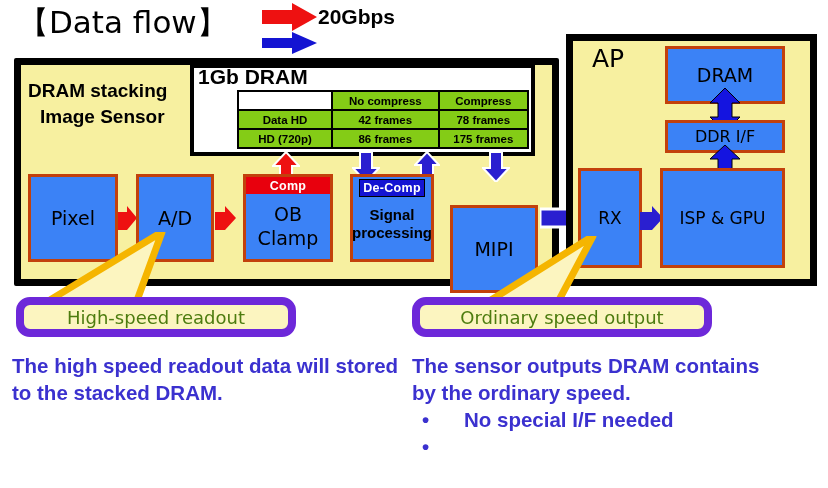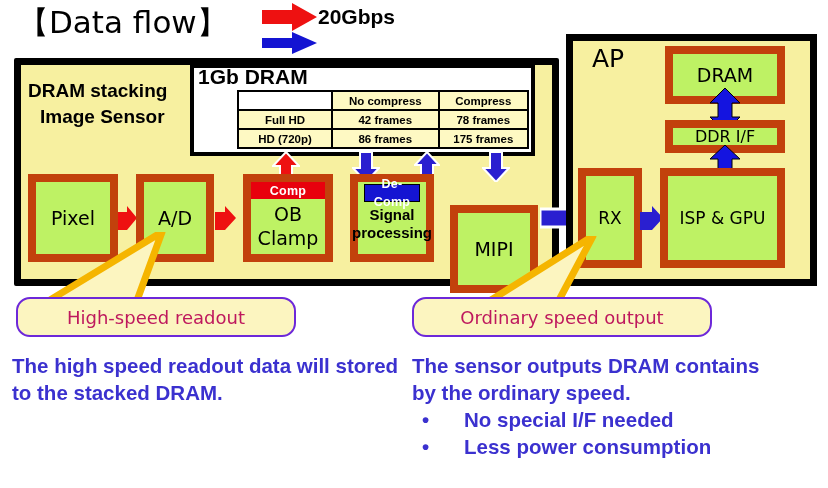--- a/index.html
+++ b/index.html
@@ -50,28 +50,28 @@
     font-size:21px;font-weight:700;color:#000;
   }
   #dram-table{
     left:237px;top:90px;width:292px;
     border-collapse:collapse;
   }
   #dram-table td{
     border:2px solid #000;
     font-size:11.5px;font-weight:700;color:#000;
     text-align:center;padding:1px 2px;height:15px;
-    background:#fef9c3;font-family:"Liberation Sans", sans-serif;
+    background:#84cc16;font-family:"Liberation Sans", sans-serif;
   }
   #dram-table td.rowhdr{width:88px;}
   #dram-table td.blank{background:#fff;}
 
   
   .blk{
-    background:#bef264;border:8px solid #c2410c;box-sizing:border-box;
+    background:#3b82f6;border:3px solid #c2410c;box-sizing:border-box;
     display:flex;align-items:center;justify-content:center;
     font-size:19px;color:#000;text-align:center;line-height:24px;
     font-family:"DejaVu Sans", sans-serif;
   }
   .blk.small{font-size:15px;line-height:18px;font-weight:600;font-family:"Liberation Sans", sans-serif;}
   #blk-pixel{left:28px;top:174px;width:90px;height:88px;}
   #blk-ad{left:136px;top:174px;width:78px;height:88px;}
   #blk-ob{left:243px;top:174px;width:90px;height:88px;flex-direction:column;justify-content:center;padding-top:16px;}
   #blk-sig{left:350px;top:174px;width:84px;height:88px;padding-top:12px;}
   #blk-mipi{left:450px;top:174px;width:88px;height:88px;margin-top:31px;}
@@ -97,24 +97,24 @@
   #blk-apdram{left:665px;top:46px;width:120px;height:58px;}
   #blk-ddrif{left:665px;top:120px;width:120px;height:33px;font-size:16px;}
   #blk-rx{left:578px;top:168px;width:64px;height:100px;font-size:17px;}
   #blk-ispgpu{left:660px;top:168px;width:125px;height:100px;font-size:17px;}
 
   
   .vsvg{position:absolute;}
 
   
   .callout{
-    position:absolute;background:#fcf5c0;border:2px solid #6d28d9;
+    position:absolute;background:#fcf5c0;border:8px solid #6d28d9;
     border-radius:14px;box-sizing:border-box;
     display:flex;align-items:center;justify-content:center;
-    font-size:18px;color:#be185d;font-family:"DejaVu Sans", sans-serif;
+    font-size:18px;color:#4d7c0f;font-family:"DejaVu Sans", sans-serif;
   }
   #callout-left{left:16px;top:297px;width:280px;height:40px;}
   #callout-right{left:412px;top:297px;width:300px;height:40px;}
 
   
   .caption{
     position:absolute;color:#3b31cf;font-weight:700;
     font-size:20.5px;line-height:27px;
     font-family:"Liberation Sans", sans-serif;
   }
@@ -153,21 +153,21 @@
 <div class="abs" id="dram-title">1Gb DRAM</div>
 
 <table class="abs" id="dram-table">
   <tbody>
       <tr>
     <td class="rowhdr blank"></td>
     <td>No compress</td>
     <td>Compress</td>
   </tr>
   <tr>
-    <td class="rowhdr">Full HD</td>
+    <td class="rowhdr">Data HD</td>
     <td>42 frames</td>
     <td>78 frames</td>
   </tr>
   <tr>
     <td class="rowhdr">HD (720p)</td>
     <td>86 frames</td>
     <td>175 frames</td>
   </tr>
 </tbody>
   </table>
@@ -252,16 +252,15 @@
 <div class="caption" id="caption-right">
   <div>The sensor outputs DRAM contains</div>
   <div>by the ordinary speed.</div>
   <ul class="bullets">
     <li>
       <span class="dot">•</span>
       <span>No special I/F needed</span>
     </li>
     <li>
       <span class="dot">•</span>
-      <span>Less power consumption</span>
     </li>
   </ul>
 </div>
 
 </body></html>

